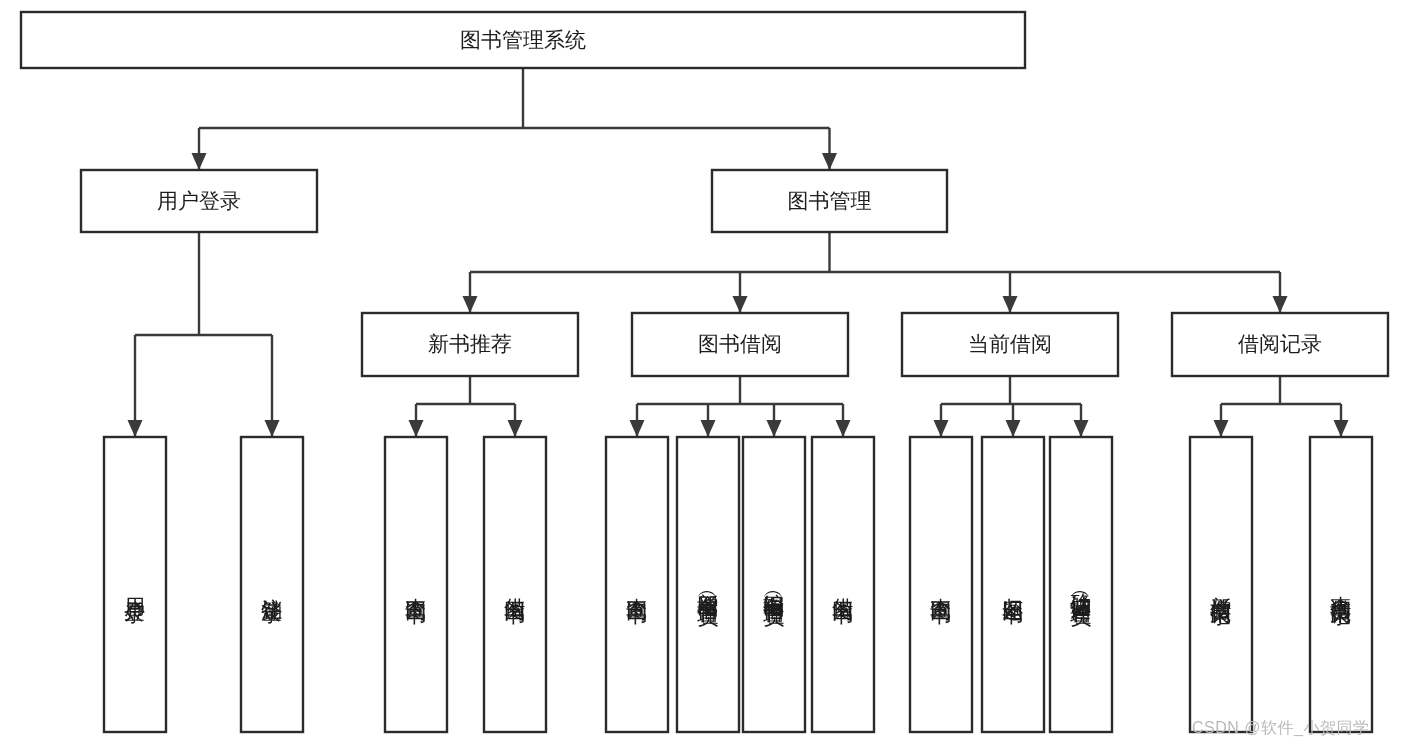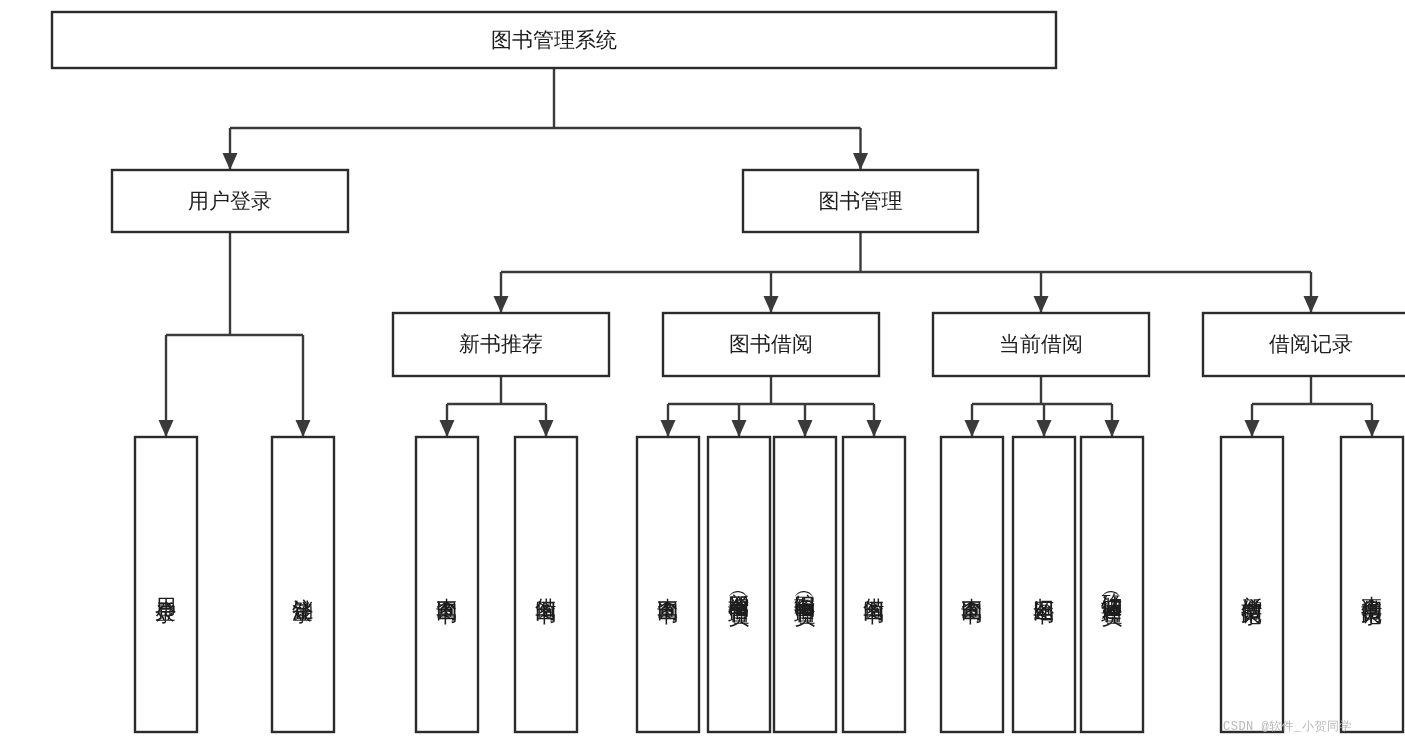--- a/index.html
+++ b/index.html
@@ -11,21 +11,20 @@
     width: 1405px;
     height: 747px;
     font-family: "Liberation Sans", "DejaVu Sans", sans-serif;
     overflow: hidden;
     position: relative;
   }
   #diagram-root {
     position: relative;
     width: 1230px;
     height: 747px;
-    margin-left: 31px;
   }
   svg#flow {
     position: absolute;
     left: 0;
     top: 0;
     width: 1405px;
     height: 747px;
     display: block;
   }
   .node-box {
@@ -66,22 +65,22 @@
     font-family: "Liberation Sans", "DejaVu Sans", sans-serif;
     font-size: 21px;
     line-height: 1.12;
     letter-spacing: 2px;
     color: #1d1d1d;
     white-space: nowrap;
     text-align: center;
   }
   .watermark {
     position: absolute;
-    font-family: Liberation Mono, monospace;
-    font-size: 12px;
+    font-family: Liberation Sans, sans-serif;
+    font-size: 16px;
     color: #b9b9b9;
     white-space: nowrap;
     letter-spacing: 0.5px;
   }
 </style>
 </head>
 <body>
 
 <div id="diagram-root">
   <svg id="flow" viewBox="0 0 1405 747">

